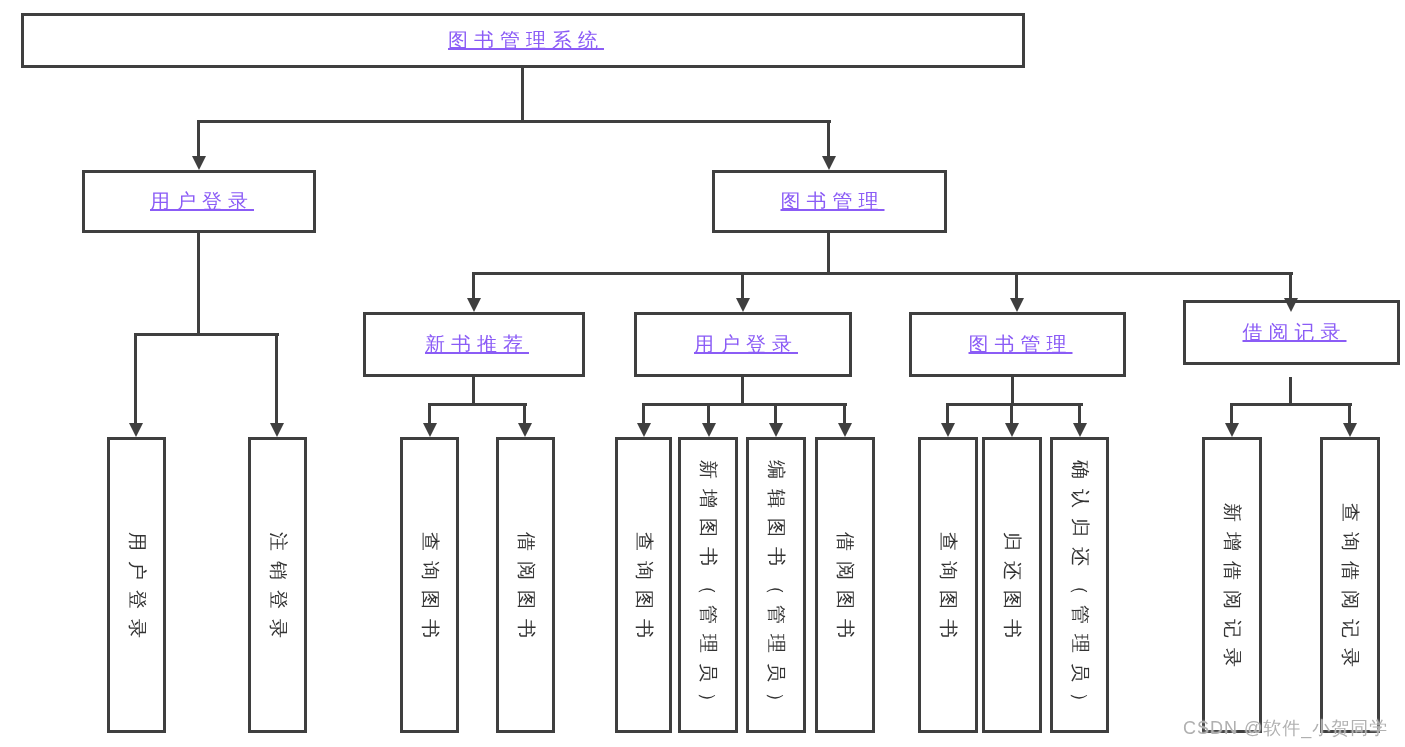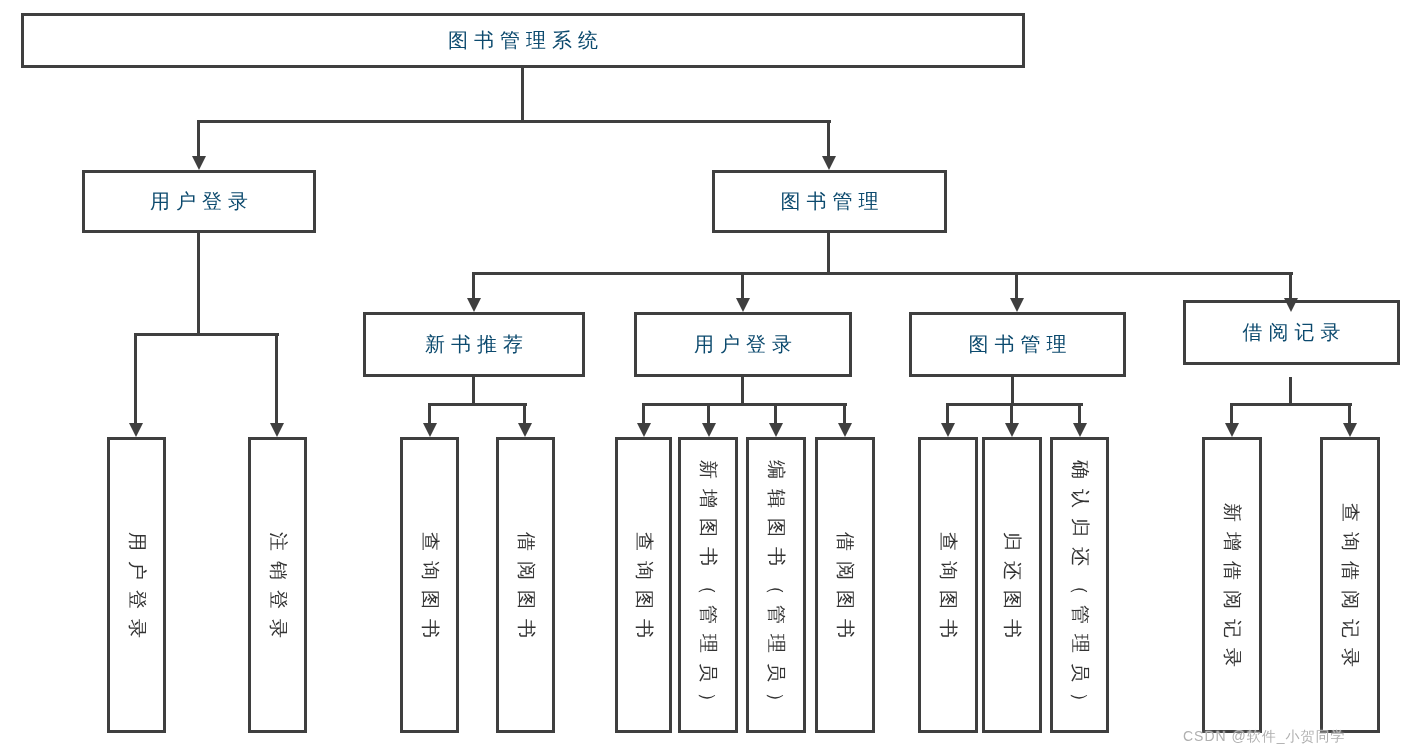--- a/index.html
+++ b/index.html
@@ -4,33 +4,33 @@
 <style>
   html,body{margin:0;padding:0;background:#fff;}
   .canvas{
     position:relative;width:1405px;height:747px;background:#ffffff;
     font-family:"Liberation Sans","DejaVu Sans",sans-serif;overflow:hidden;color:#333;
   }
   .box{
     position:absolute;box-sizing:border-box;background:#ffffff;
     border:3px solid #3f3f3f;display:flex;align-items:center;justify-content:center;
   }
-  .hlabel{font-size:20px;letter-spacing:6px;margin-right:-6px;color:#0c4a6e;white-space:nowrap;}
+  .hlabel{font-size:20px;letter-spacing:6px;margin-right:-6px;color:#8b5cf6;white-space:nowrap;text-decoration:underline;}
   .vbox .vlabel{
     writing-mode:vertical-rl;text-orientation:sideways;
     font-size:19px;letter-spacing:10px;margin-bottom:-10px;color:#333;white-space:nowrap;
   }
   .vl{position:absolute;width:3px;background:#3f3f3f;}
   .hl{position:absolute;height:3px;background:#3f3f3f;}
   .ah{position:absolute;width:0;height:0;
       border-left:7px solid transparent;border-right:7px solid transparent;
       border-top:14px solid #3f3f3f;}
   .watermark{
-    position:absolute;left:1183px;top:716px;font-size:14px;color:#b0b0b0;
-    letter-spacing:1px;text-shadow:0 0 2px #ffffff;white-space:nowrap;z-index:5;margin-top:12px;
+    position:absolute;left:1183px;top:716px;font-size:18px;color:#b0b0b0;
+    letter-spacing:1px;text-shadow:0 0 2px #ffffff;white-space:nowrap;z-index:5;
   }
 </style>
 </head>
 <body>
 
 <div class="canvas">
 
   <div class="box" style="left:21px;top:13px;width:1004px;height:55px">
     <span class="hlabel">图书管理系统</span>
   </div>

